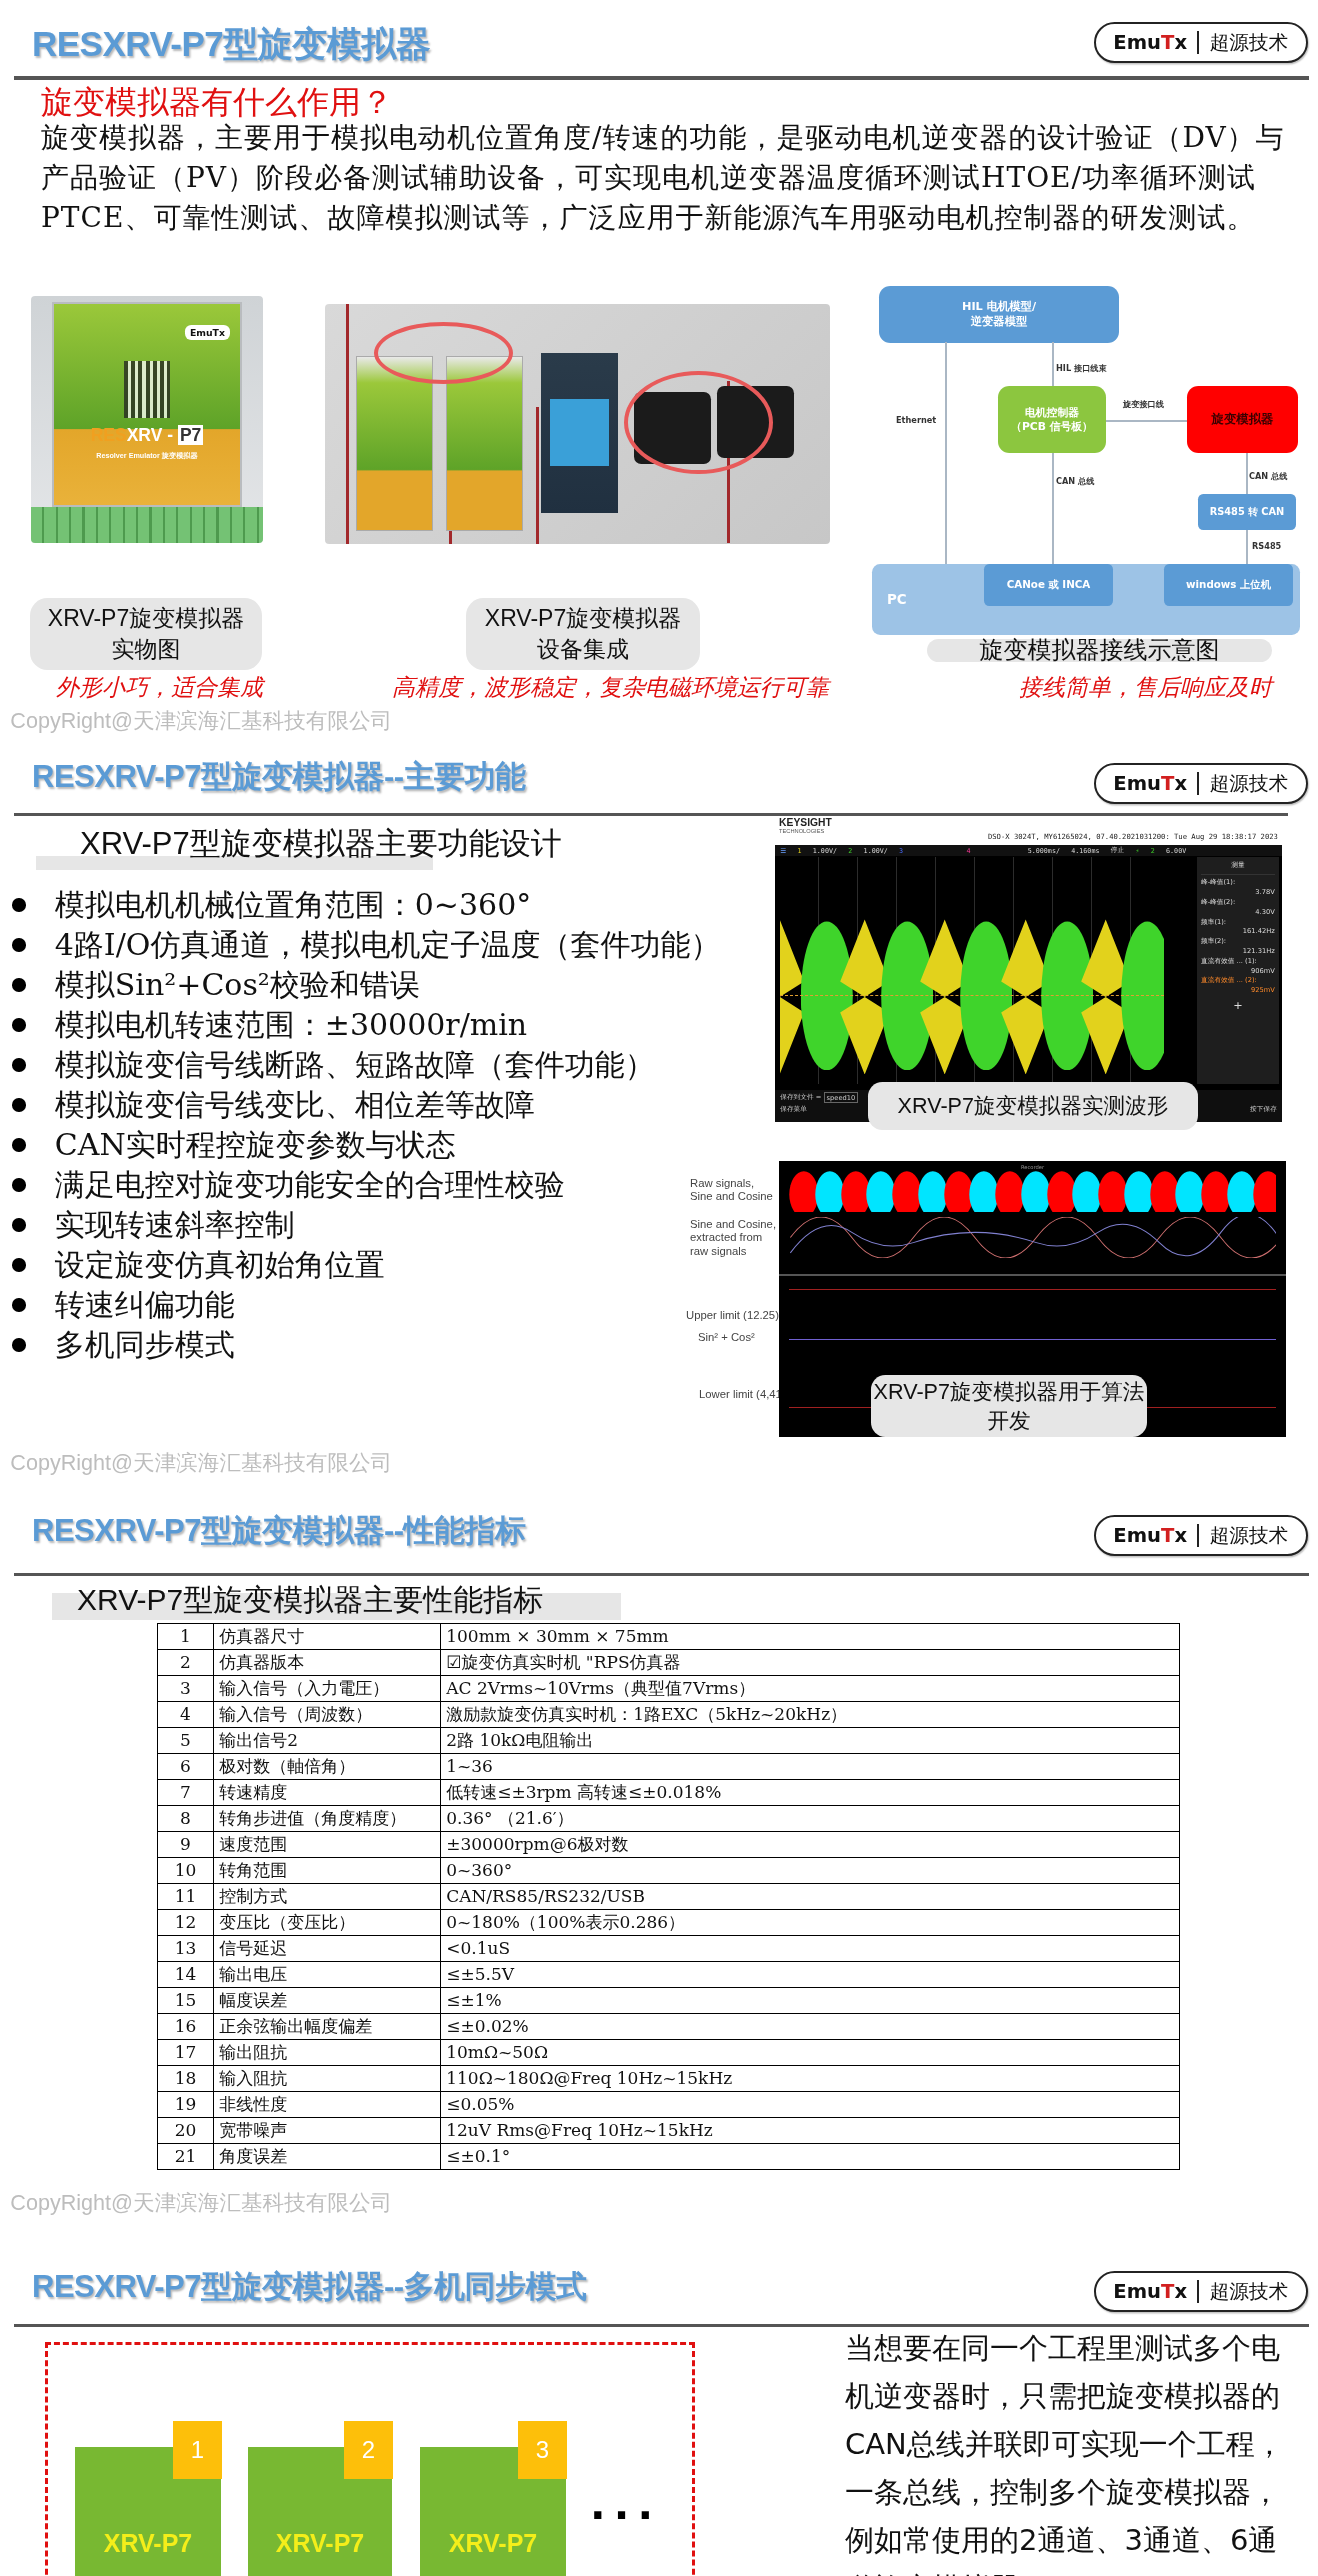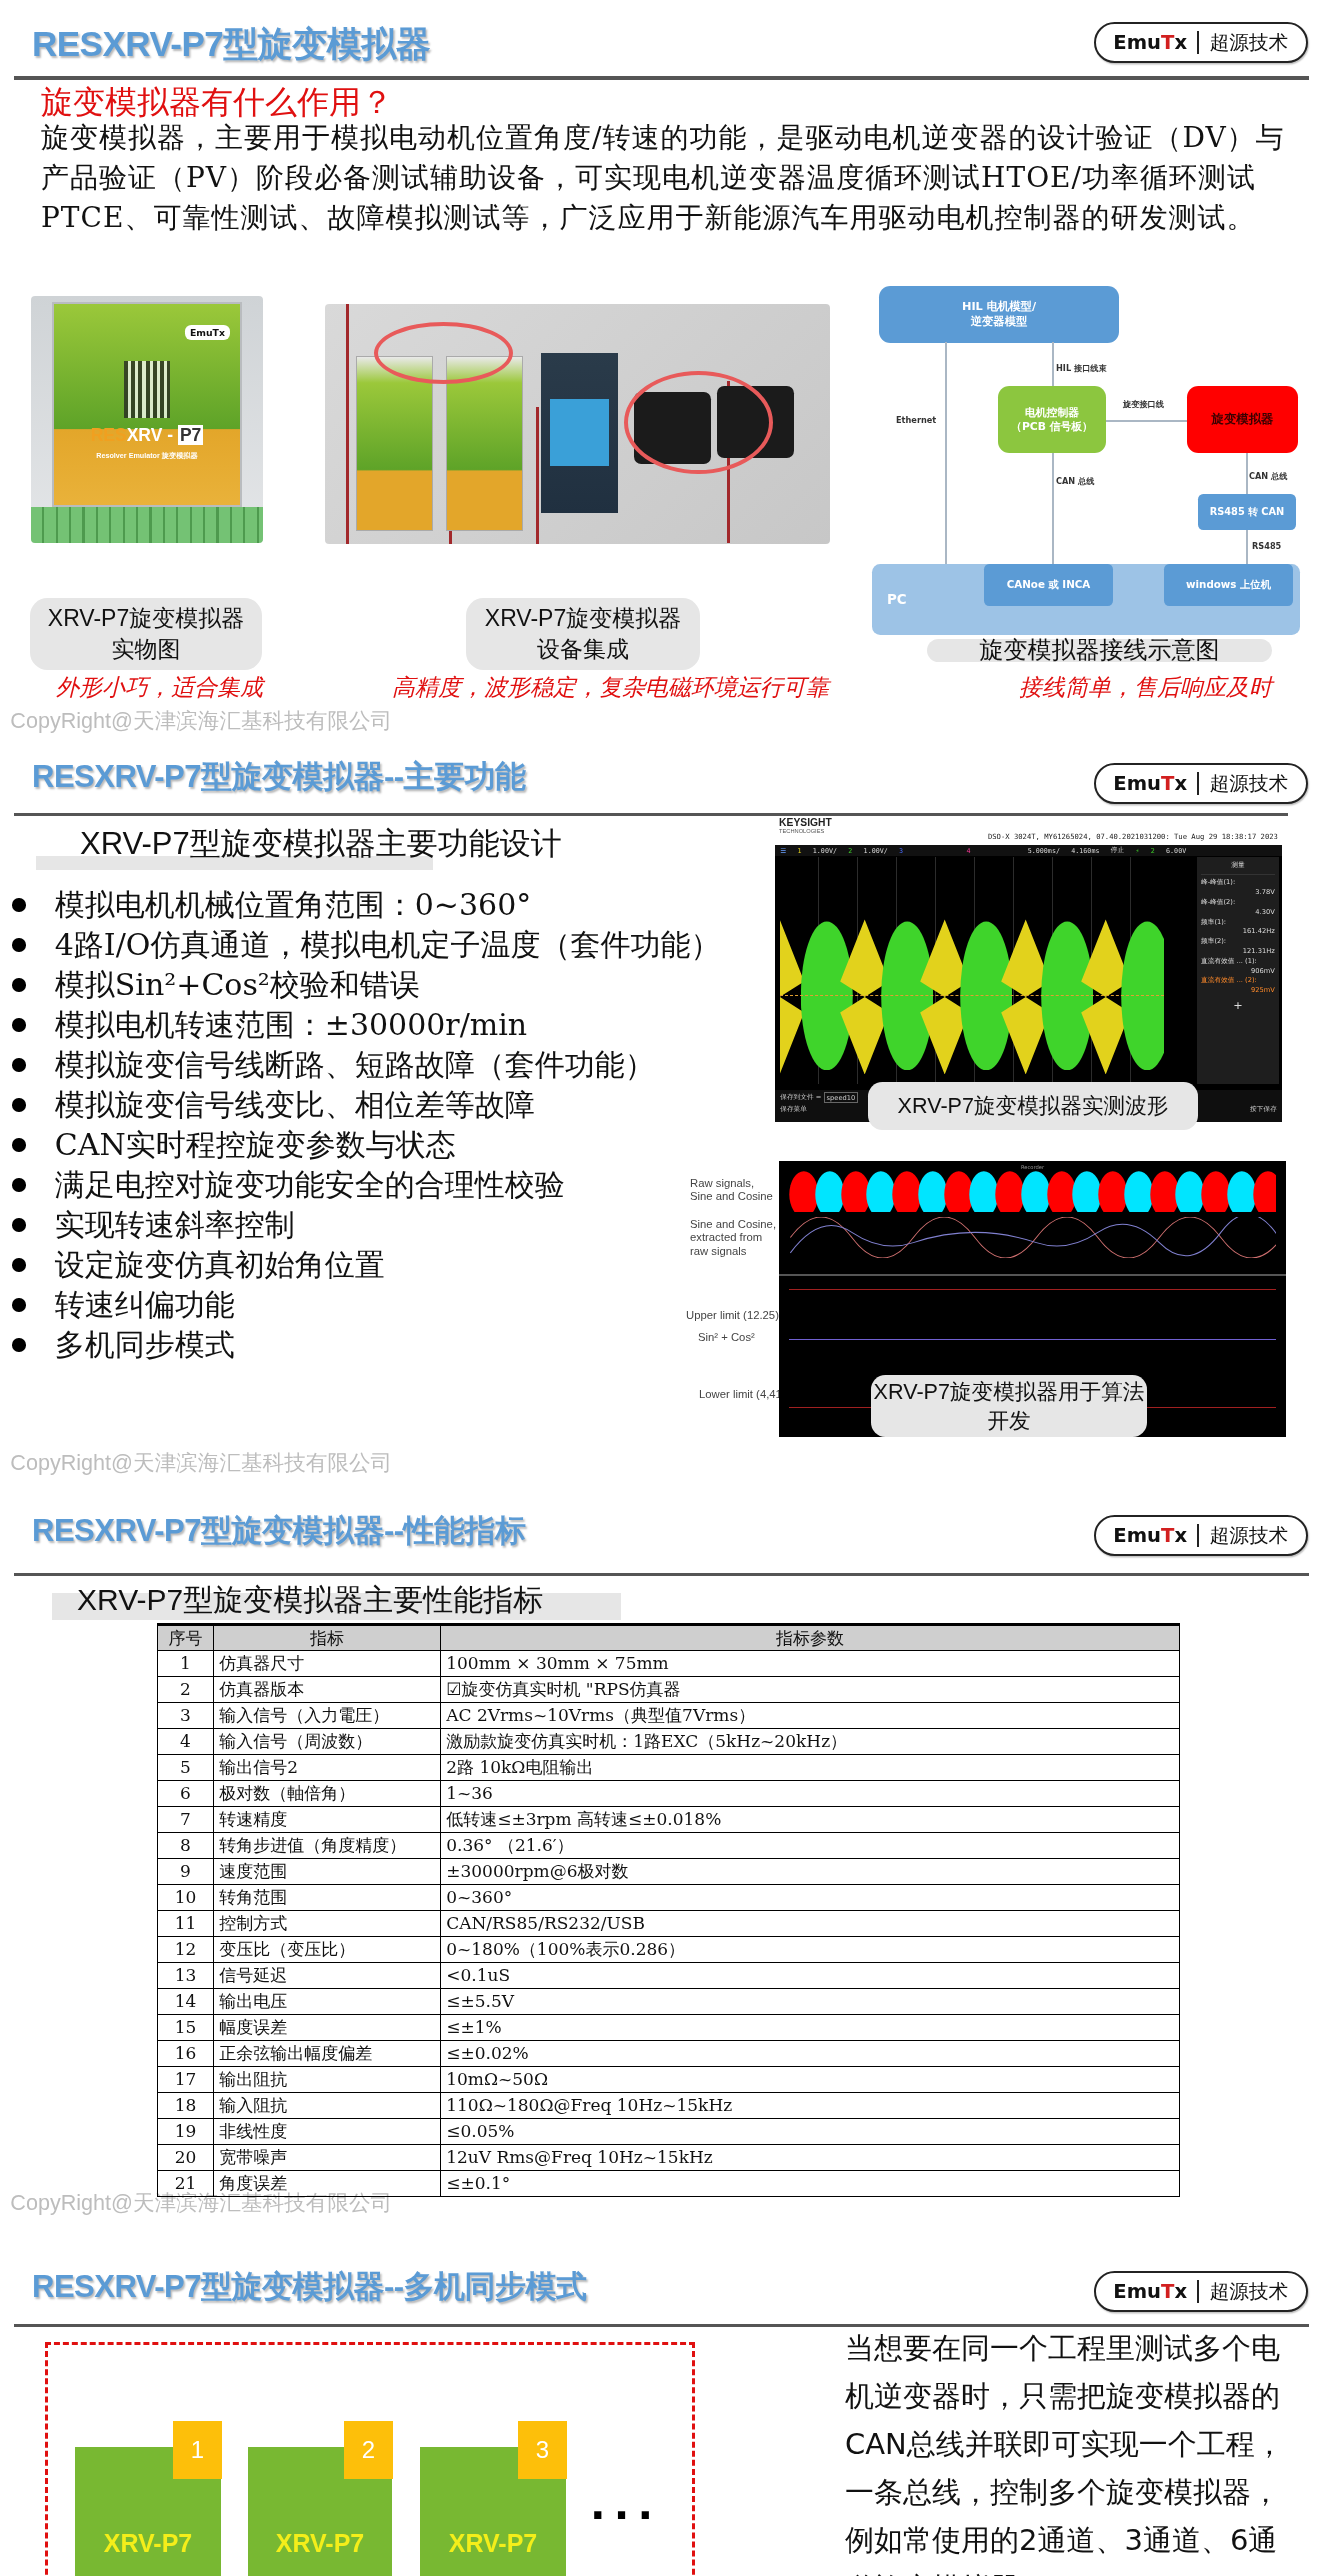--- a/index.html
+++ b/index.html
@@ -346,25 +346,20 @@
     <span class="cn">超源技术</span>
   </div>
   <div class="rule" style="top:89px; height:3.1px;"></div>
   <div class="sub-title-bar" style="left:52px; top:109px; width:569px; height:27px;"></div>
   <div class="sub-title" style="left:77px; top:96px; font-size:30px;">XRV-P7型旋变模拟器主要性能指标</div>
   <div class="copyright" style="top:704px">CopyRight@天津滨海汇基科技有限公司</div>
 </div>
 
 <table class="spec">
   <tbody>
-      <tr class="head">
-    <th>序号</th>
-    <th>指标</th>
-    <th>指标参数</th>
-  </tr>
   <tr>
         <td class="no">1</td>
         <td class="ind">仿真器尺寸</td>
         <td>100mm × 30mm × 75mm</td>
       </tr>
   <tr>
         <td class="no">2</td>
         <td class="ind">仿真器版本</td>
         <td>☑旋变仿真实时机 "RPS仿真器</td>
       </tr>

